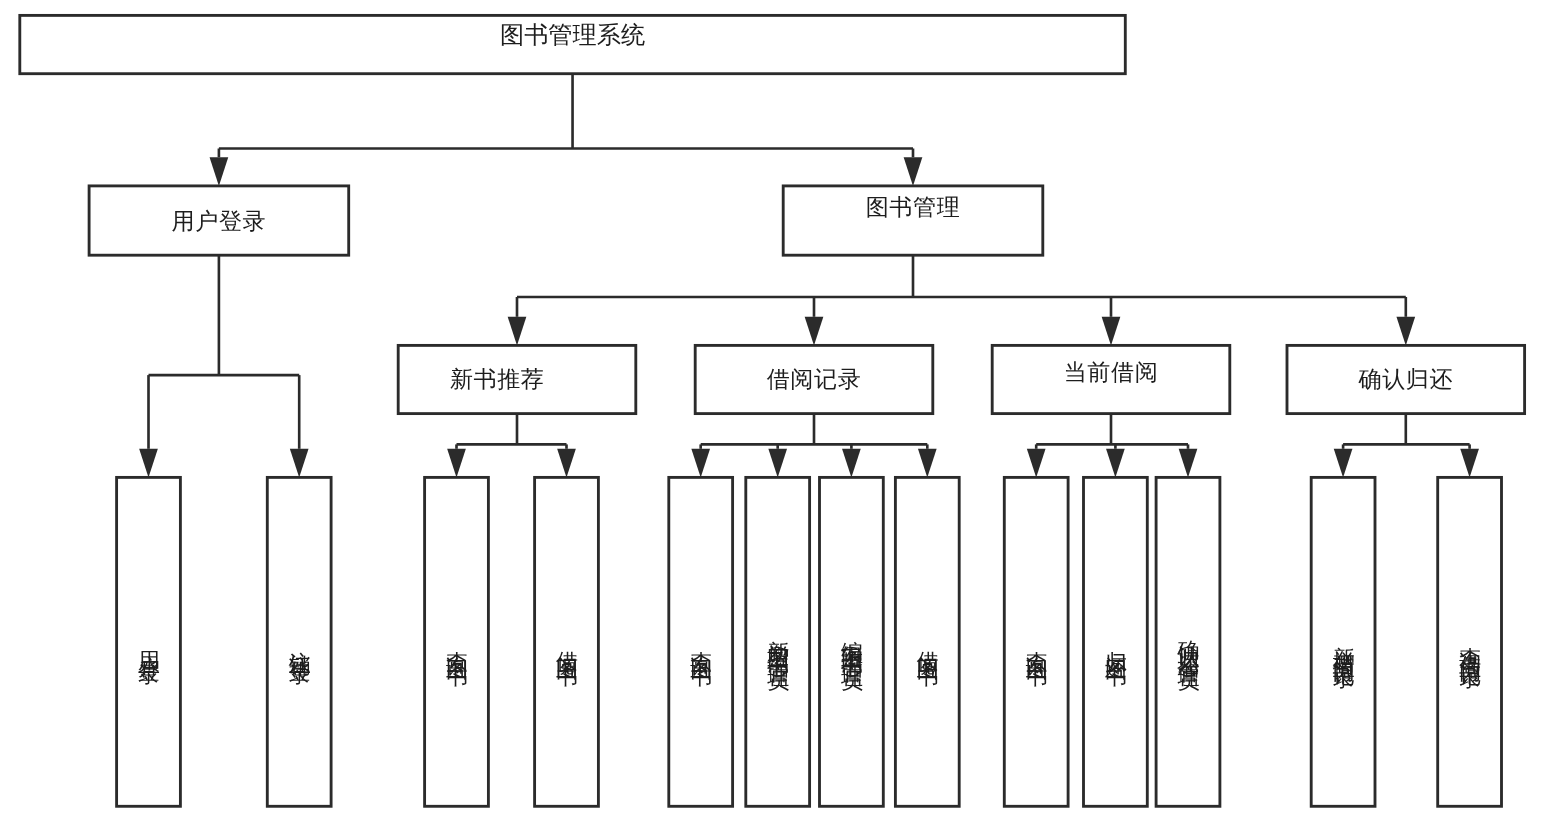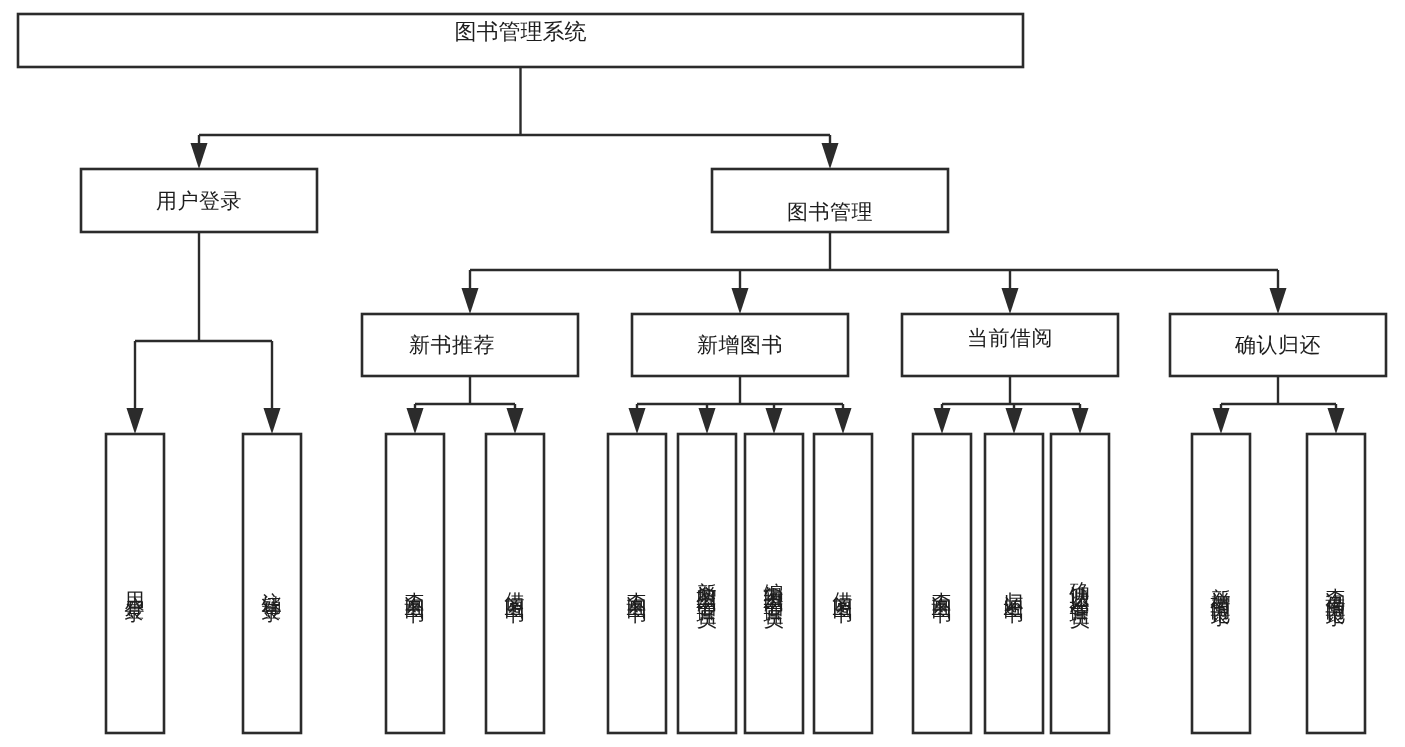--- a/index.html
+++ b/index.html
@@ -158,23 +158,23 @@
         <path d="M 1005.5 408 L 1022.5 408 L 1014 434 Z" class="arrow-head"></path>
         <path d="M 1071.5 408 L 1088.5 408 L 1080 434 Z" class="arrow-head"></path>
         <path d="M 1212.5 408 L 1229.5 408 L 1221 434 Z" class="arrow-head"></path>
         <path d="M 1327.5 408 L 1344.5 408 L 1336 434 Z" class="arrow-head"></path>
       </g>
   </svg>
 
   <div id="labels-layer">
       <div class="node-label label-root" style="left: 18px; top: 14px; width: 1005px; height: 36px;">图书管理系统</div>
       <div class="node-label label-horizontal" style="left: 81px; top: 169px; width: 236px; height: 63px;">用户登录</div>
-      <div class="node-label label-horizontal" style="left: 712px; top: 180px; width: 236px; height: 63px; text-align: right;">图书管理</div>
+      <div class="node-label label-horizontal" style="left: 712px; top: 156px; width: 236px; height: 63px; text-align: right;">图书管理</div>
       <div class="node-label label-horizontal" style="left: 362px; top: 314px; width: 180px; height: 62px;">新书推荐</div>
-      <div class="node-label label-horizontal" style="left: 632px; top: 314px; width: 216px; height: 62px;">新增图书</div>
+      <div class="node-label label-horizontal" style="left: 632px; top: 314px; width: 216px; height: 62px;">借阅记录</div>
       <div class="node-label label-horizontal" style="left: 902px; top: 314px; width: 216px; height: 48px;">当前借阅</div>
       <div class="node-label label-horizontal" style="left: 1170px; top: 314px; width: 216px; height: 62px;">确认归还</div>
       <div class="node-label label-vertical" style="left: 106px; top: 434px; width: 58px; height: 299px;">用户登录</div>
       <div class="node-label label-vertical" style="left: 243px; top: 434px; width: 58px; height: 299px;">注销登录</div>
       <div class="node-label label-vertical" style="left: 386px; top: 434px; width: 58px; height: 299px;">查询图书</div>
       <div class="node-label label-vertical" style="left: 486px; top: 434px; width: 58px; height: 299px;">借阅图书</div>
       <div class="node-label label-vertical" style="left: 608px; top: 434px; width: 58px; height: 299px;">查询图书</div>
       <div class="node-label label-vertical" style="left: 678px; top: 434px; width: 58px; height: 299px;">新增图书（管理员）</div>
       <div class="node-label label-vertical" style="left: 745px; top: 434px; width: 58px; height: 299px;">编辑图书（管理员）</div>
       <div class="node-label label-vertical" style="left: 814px; top: 434px; width: 58px; height: 299px;">借阅图书</div>

